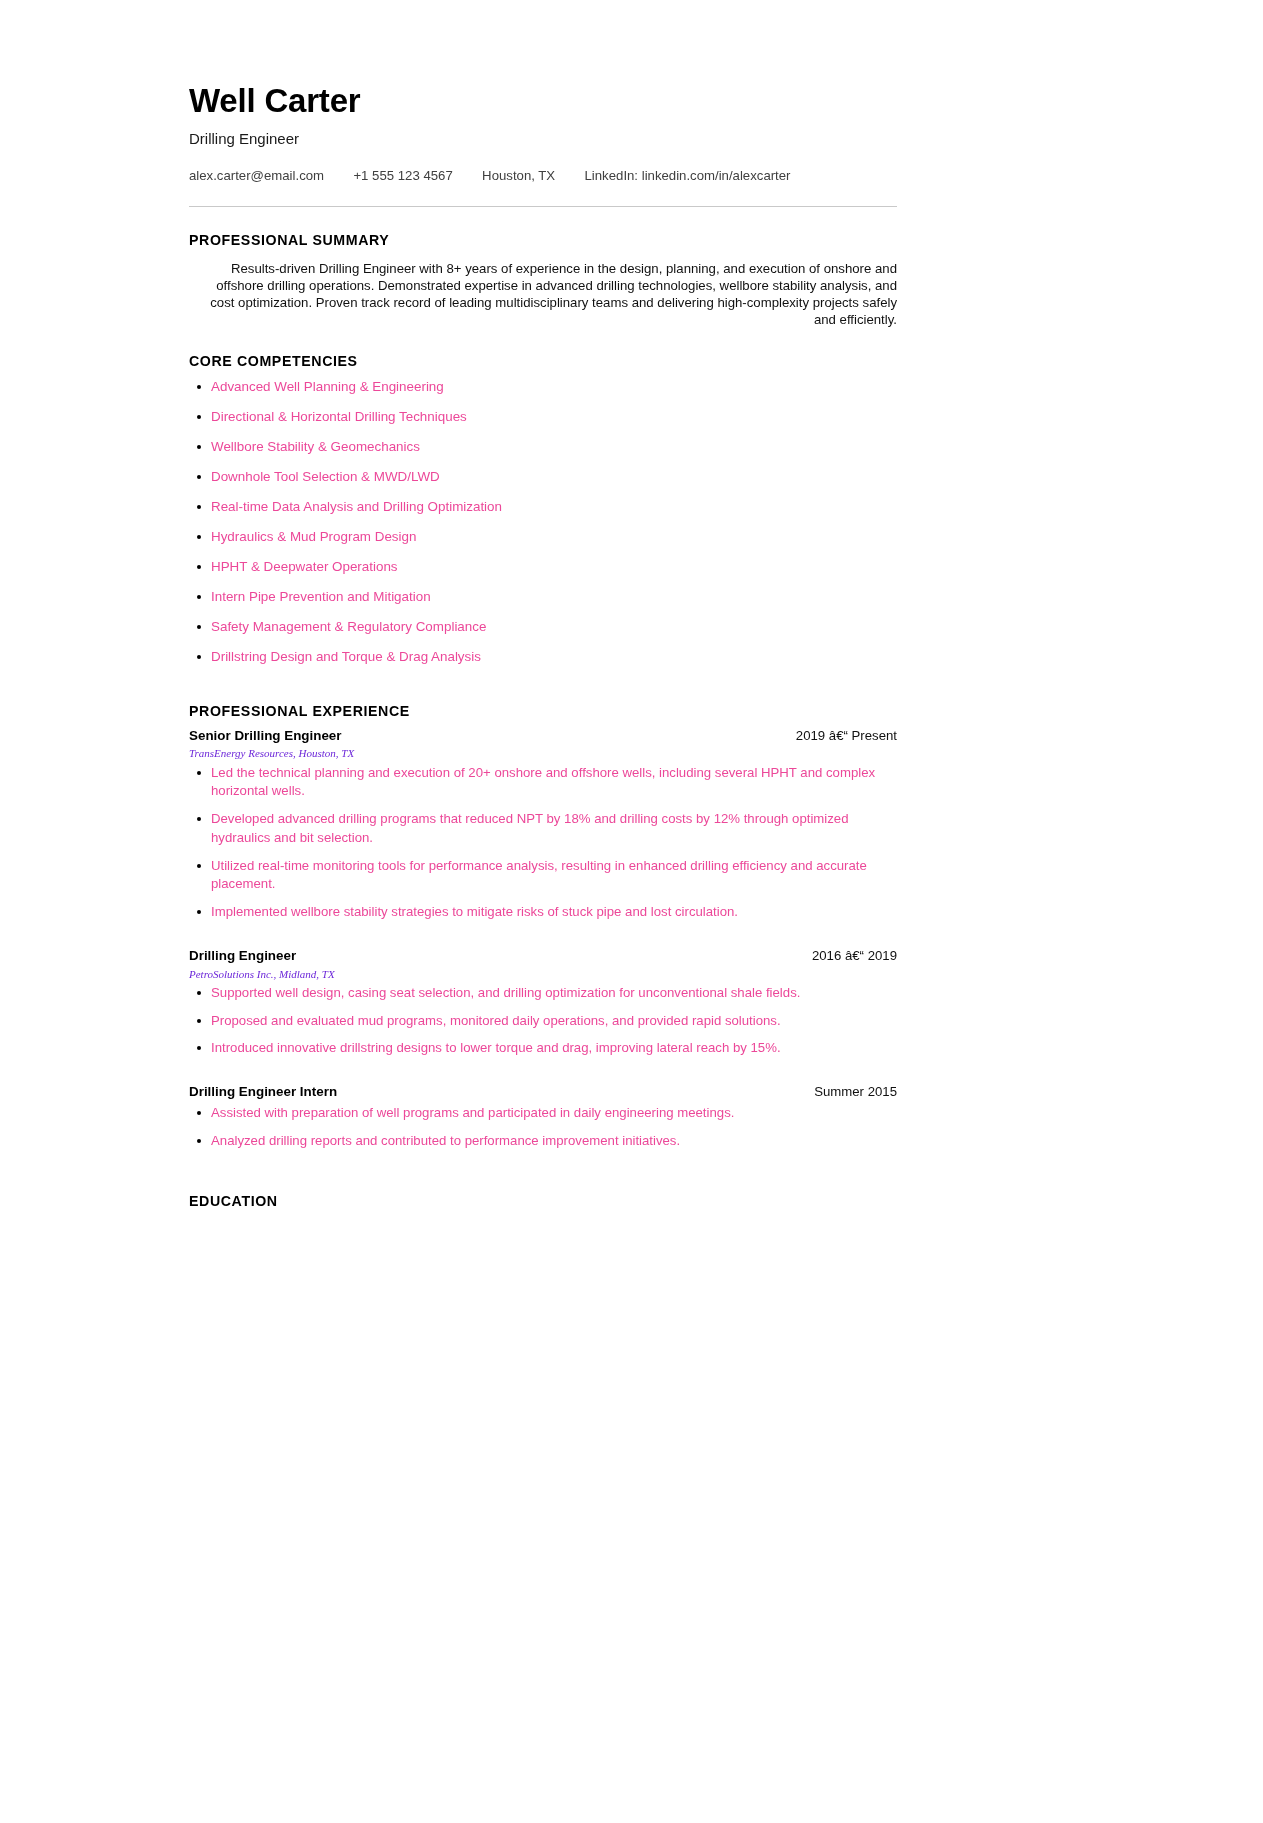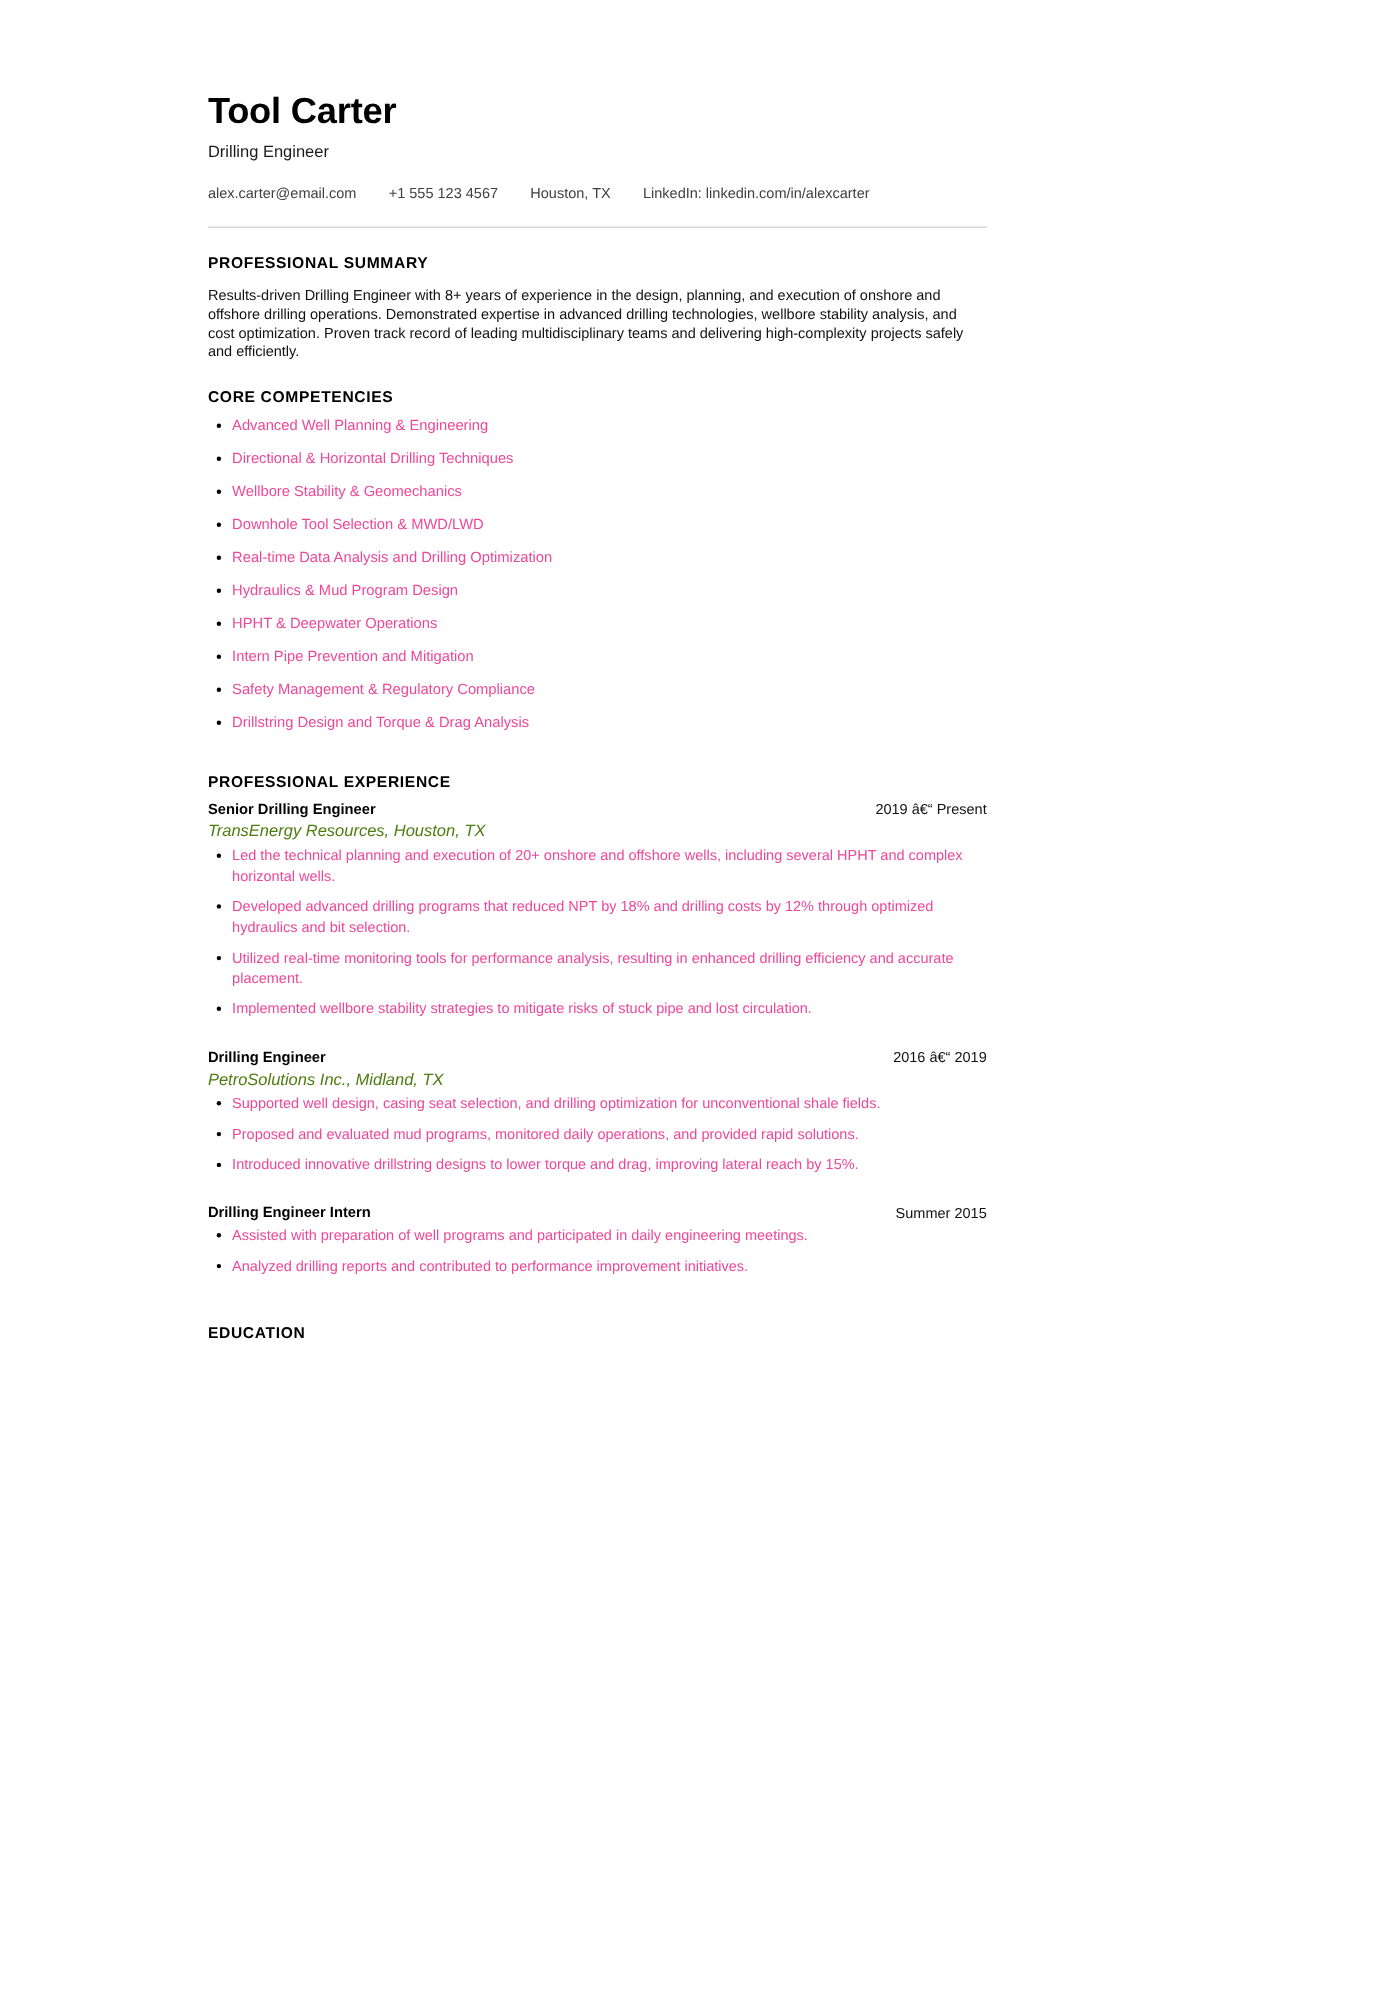--- a/index.html
+++ b/index.html
@@ -76,21 +76,21 @@
     color: #000;
     margin: 0;
     padding-top: 25px;
   }
   .summary-text {
     font-size: 13.2px;
     line-height: 1.30;
     color: #111;
     margin: 0;
     padding-top: 12px;
-    text-align: left;
+    text-align: right;
   }
 
   
   ul.bullets {
     list-style: none;
     margin: 0;
     padding: 0;
     padding-top: 9px;
   }
   ul.bullets > li {
@@ -133,38 +133,39 @@
     color: #000;
     line-height: 1.25;
   }
   .job-dates {
     font-size: 13.2px;
     color: #111;
     line-height: 1.25;
     white-space: nowrap;
   }
   .job-company {
-    font-size: 15px;
+    font-size: 11px;
     font-style: italic;
-    color: #4d7c0f;
+    color: #6d28d9;
     line-height: 1.3;
     padding-top: 2px;
+    font-family: Liberation Serif, serif;
   }
   .job ul.bullets { padding-top: 3px; }
 
   .edu-heading { padding-top: 34px; }
 </style>
 </head>
 <body>
 
 <div class="page">
   <div class="sheet">
 
     <div>
-      <h1 class="name">Tool Carter</h1>
+      <h1 class="name">Well Carter</h1>
       <div class="job-title">Drilling Engineer</div>
       <div class="contact-line">
         <span class="contact-item">alex.carter@email.com</span>
         <span class="contact-gap"></span>
         <span class="contact-item">+1 555 123 4567</span>
         <span class="contact-gap"></span>
         <span class="contact-item">Houston, TX</span>
         <span class="contact-gap"></span>
         <span class="contact-item">LinkedIn: linkedin.com/in/alexcarter</span>
       </div>

